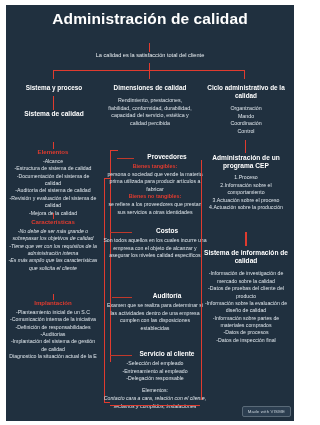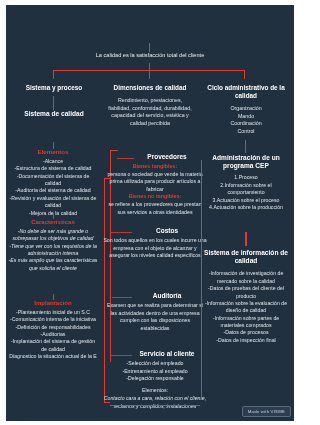--- a/index.html
+++ b/index.html
@@ -71,20 +71,21 @@
 </head>
 <body>
 
 <div id="canvas">
 
   <div class="top-bar"></div>
   <div class="side-bar l"></div>
   <div class="side-bar r"></div>
   <div class="bot-bar"></div>
 
+  <div class="title">Administración de calidad</div>
 
   <div class="vline" style="left:149px;top:43px;height:9px;"></div>
 
   <div class="subtitle">La calidad es la satisfacción total del cliente</div>
 
   <div class="vline" style="left:149px;top:63px;height:7px;"></div>
 
   <div class="hline" style="left:53px;top:70px;width:192px;"></div>
   <div class="vline" style="left:53px;top:70px;height:9px;"></div>
   <div class="vline" style="left:149px;top:70px;height:9px;"></div>

